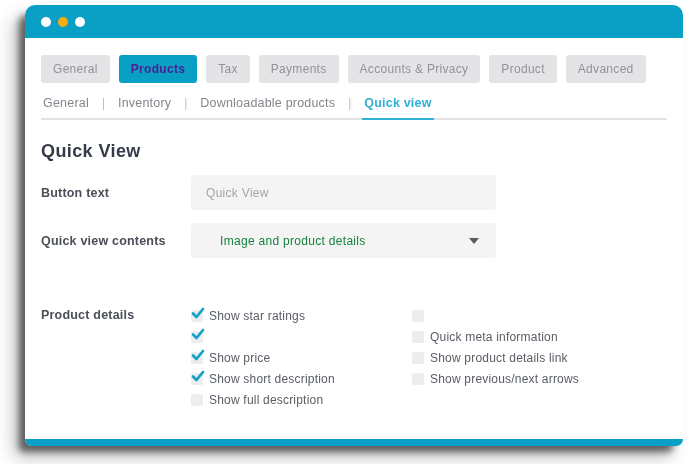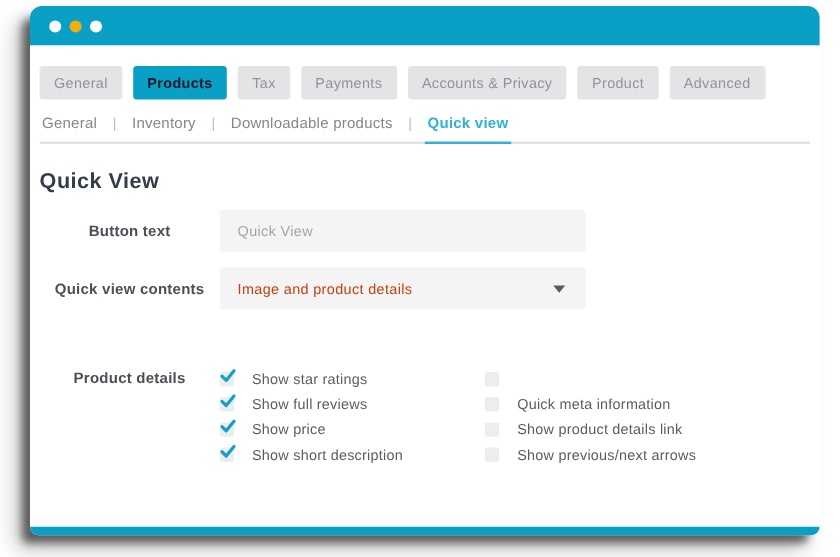--- a/index.html
+++ b/index.html
@@ -25,38 +25,38 @@
     flex: 0 0 33px;
     background: #0aa0c6;
     border-radius: 10px 10px 0 0;
     display: flex;
     align-items: center;
     padding-left: 16px;
     gap: 7px;
   }
   .dot { width: 10px; height: 10px; border-radius: 50%; }
   
-  .content { flex: 1 1 auto; padding: 0 8px; background: #ffffff; }
+  .content { flex: 1 1 auto; padding: 0 16px; background: #ffffff; }
   
   .tabs { margin-top: 17px; display: flex; gap: 9px; }
   .tab {
     height: 28px;
     padding: 0 12px;
     border: none;
     background: #e4e4e6;
     color: #8f939b;
     font-family: "Liberation Sans", sans-serif;
     font-size: 12px;
     letter-spacing: 0.3px;
     border-radius: 3px;
     display: flex; align-items: center;
     cursor: pointer;
     white-space: nowrap;
   }
-  .tab.active { background: #0aa0c6; color: #0f172a; font-weight: 700; }
+  .tab.active { background: #0aa0c6; color: #4c1d95; font-weight: 700; }
   
   .subtabs {
     margin-top: 13px;
     display: flex;
     align-items: flex-start;
     gap: 11px;
     border-bottom: 2px solid #e1e3e6;
   }
   .subtab {
     font-size: 12.5px;
@@ -89,40 +89,39 @@
     display: grid;
     grid-template-columns: 150px 1fr;
     align-items: center;
     margin-top: 13px;
   }
   .form-label {
     font-size: 12.5px;
     font-weight: 700;
     color: #4b4f58;
     letter-spacing: 0.2px;
-    text-align: center;
   }
   .text-input, .select {
     width: 305px; height: 35px;
     background: #f4f4f5;
     border: none;
     border-radius: 3px;
     padding: 0 15px;
     font-family: "Liberation Sans", sans-serif;
     font-size: 12px;
     letter-spacing: 0.3px;
     color: #6b6f77;
   }
   .text-input::placeholder { color: #a2a6ac; opacity: 1; }
   .select {
     display: flex; align-items: center;
     position: relative;
     cursor: pointer;
   }
-  .select-value { color: #c2410c; }
+  .select-value { color: #15803d; margin-left: 14px; }
   .select-arrow {
     position: absolute;
     right: 17px; top: 15px;
     width: 0; height: 0;
     border-left: 5px solid transparent;
     border-right: 5px solid transparent;
     border-top: 6px solid #565b63;
   }
   
   .details-row {
@@ -130,21 +129,21 @@
     grid-template-columns: 150px 221px auto;
     margin-top: 47px;
     align-items: start;
   }
   .details-row .form-label { line-height: 21px; }
   .check-col { display: flex; flex-direction: column; }
   .check-row {
     height: 21px;
     display: flex;
     align-items: center;
-    gap: 15px;
+    gap: 6px;
     cursor: pointer;
   }
   .checkbox {
     position: relative;
     width: 12px; height: 12px;
     flex: 0 0 12px;
     background: #ecedef;
     border-radius: 2px;
   }
   .checkbox .checkmark { display: none; position: absolute; top: -3px; left: 0px; }
@@ -223,37 +222,40 @@
                 </svg>
               </span>
             <span class="check-label">Show star ratings</span>
           </div>
           <div class="check-row">
             <span class="checkbox checked">
                 <svg class="checkmark" width="14" height="13" viewBox="0 0 14 13">
                   <path d="M2 6.5 L5.5 10 L12 2" fill="none" stroke="#12a2c8" stroke-width="2.7" stroke-linecap="round" stroke-linejoin="round"></path>
                 </svg>
               </span>
-            <span class="check-label">Show full reviews</span>
           </div>
           <div class="check-row">
             <span class="checkbox checked">
                 <svg class="checkmark" width="14" height="13" viewBox="0 0 14 13">
                   <path d="M2 6.5 L5.5 10 L12 2" fill="none" stroke="#12a2c8" stroke-width="2.7" stroke-linecap="round" stroke-linejoin="round"></path>
                 </svg>
               </span>
             <span class="check-label">Show price</span>
           </div>
           <div class="check-row">
             <span class="checkbox checked">
                 <svg class="checkmark" width="14" height="13" viewBox="0 0 14 13">
                   <path d="M2 6.5 L5.5 10 L12 2" fill="none" stroke="#12a2c8" stroke-width="2.7" stroke-linecap="round" stroke-linejoin="round"></path>
                 </svg>
               </span>
             <span class="check-label">Show short description</span>
+          </div>
+          <div class="check-row">
+            <span class="checkbox"></span>
+            <span class="check-label">Show full description</span>
           </div>
         </div>
 
         <div class="check-col">
           <div class="check-row">
             <span class="checkbox"></span>
           </div>
           <div class="check-row">
             <span class="checkbox"></span>
             <span class="check-label">Quick meta information</span>

